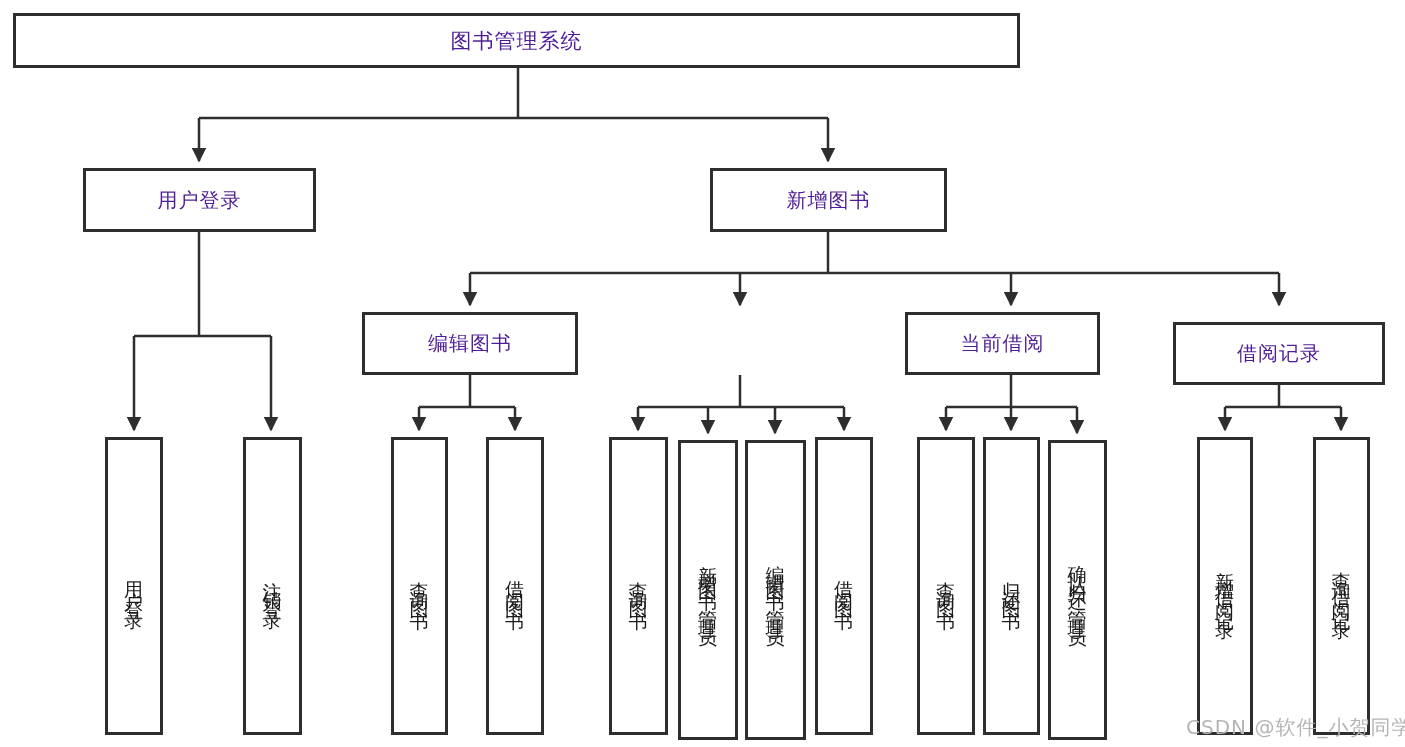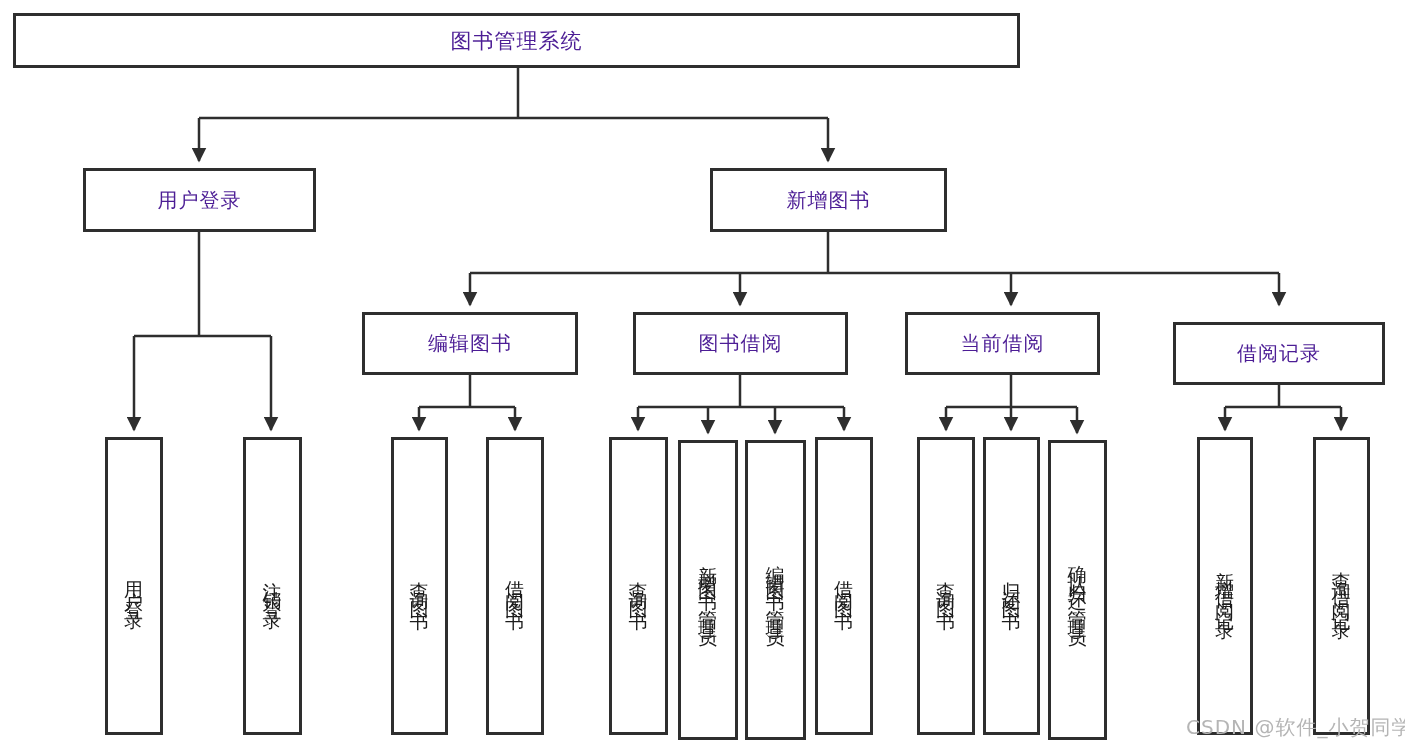--- a/index.html
+++ b/index.html
@@ -136,23 +136,20 @@
   <div class="box" style="left:83px; top:168px; width:233px; height:64px;">
     <span class="lbl">用户登录</span>
   </div>
   <div class="box" style="left:710px; top:168px; width:237px; height:64px;">
     <span class="lbl">新增图书</span>
   </div>
 
   <div class="box" style="left:362px; top:312px; width:216px; height:63px;">
     <span class="lbl">编辑图书</span>
   </div>
-  <div class="box" style="left:633px; top:312px; width:215px; height:63px;">
-    <span class="lbl">图书借阅</span>
-  </div>
   <div class="box" style="left:905px; top:312px; width:195px; height:63px;">
     <span class="lbl">当前借阅</span>
   </div>
   <div class="box" style="left:1173px; top:322px; width:212px; height:63px;">
     <span class="lbl">借阅记录</span>
   </div>
 
   <div class="leaf" style="left:105px; top:437px; width:58px; height:298px;">
     <span class="vlbl">用户登录</span>
   </div>

